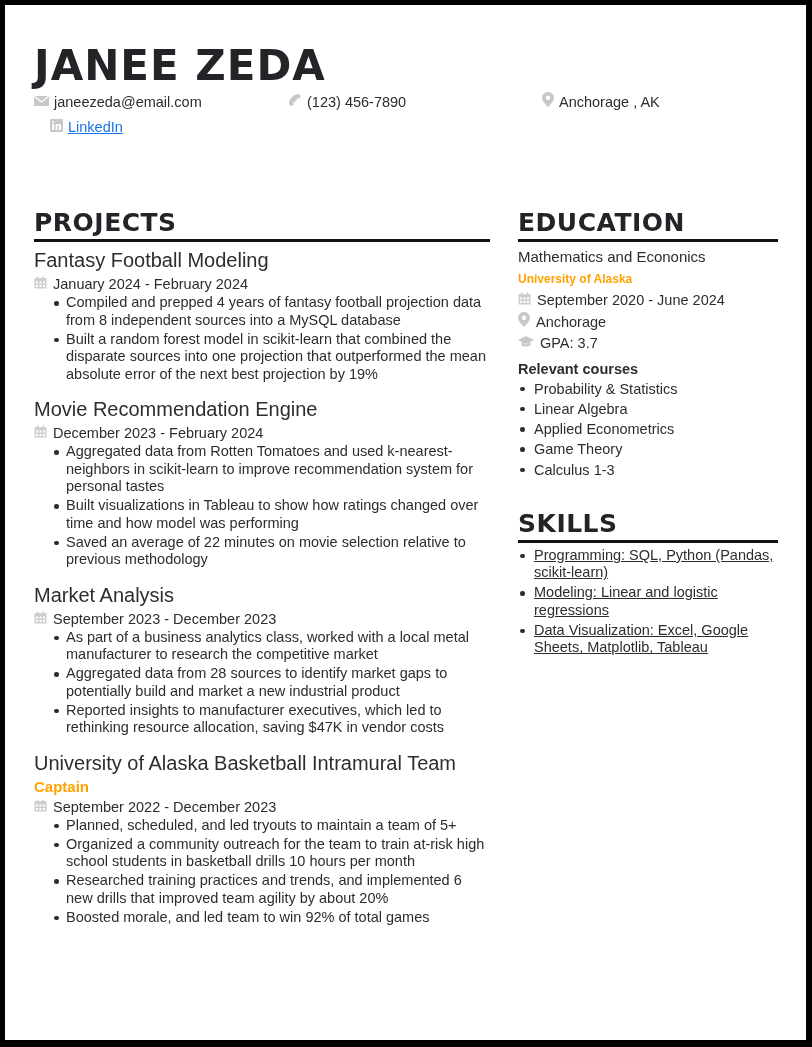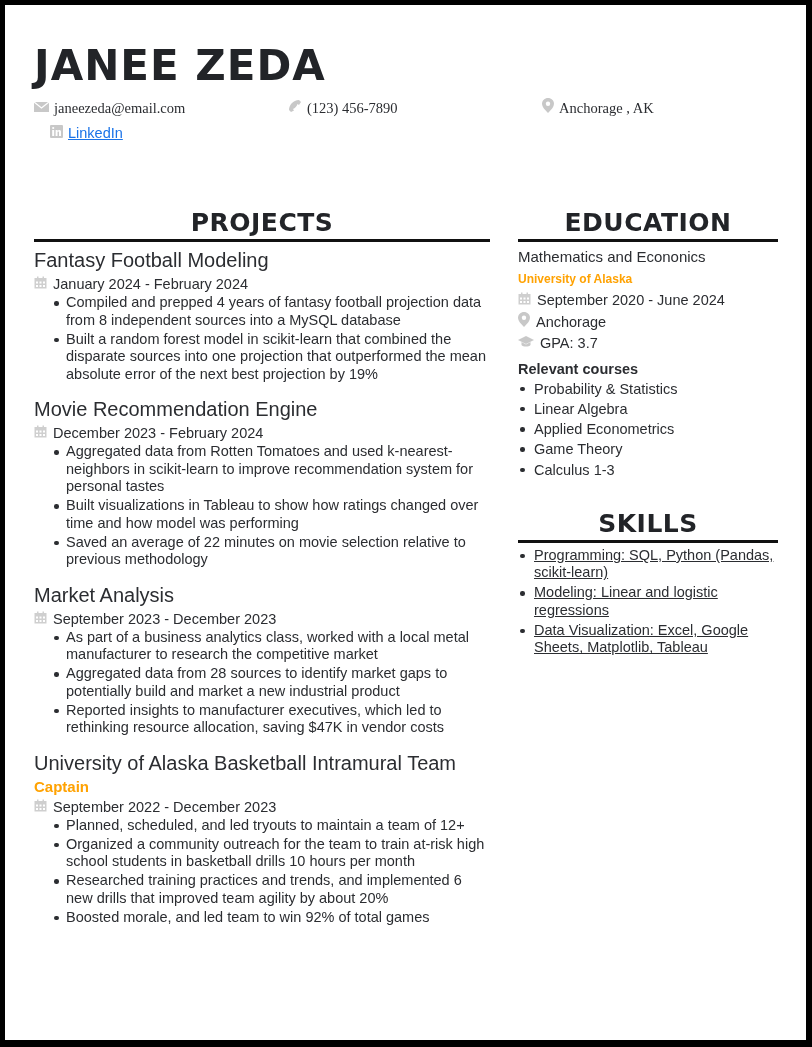--- a/index.html
+++ b/index.html
@@ -13,32 +13,32 @@
     .name {
       font-family: "DejaVu Sans", sans-serif; font-weight: 900; font-size: 42px;
       letter-spacing: 1px; color: #222428; line-height: 50px; height: 50px;
       transform: scaleY(1.02);
     }
     .title {
       font-family: "DejaVu Sans", sans-serif; font-weight: bold; font-size: 25px;
       color: #ffa202; line-height: 30px; margin-top: 2px; letter-spacing: -0.3px;
     }
     .contact-row { position: relative; height: 25px; font-size: 14.5px; color: #2b2d31; }
-    .contact-row.first { margin-top: 6px; font-family: Liberation Serif, serif; }
+    .contact-row.first { margin-top: 0; }
     .contact { position: absolute; top: 0; display: flex; align-items: center; gap: 5px; line-height: 22px; }
     .contact svg { flex: 0 0 auto; }
     .link { color: #1a73e8; text-decoration: underline; }
 
     .col-left { position: absolute; left: 29px; top: 204px; width: 456px; }
     .col-right { position: absolute; left: 513px; top: 204px; width: 260px; }
 
     .section-title {
       font-family: "DejaVu Sans", sans-serif; font-weight: 900; font-size: 25px;
       color: #222428; line-height: 28px; letter-spacing: 0.5px;
-      padding-bottom: 2px; border-bottom: 3px solid #111; margin-bottom: 4px; text-align: center;
+      padding-bottom: 2px; border-bottom: 3px solid #111; margin-bottom: 4px;
     }
     .proj { margin-bottom: 12px; }
     .proj-name { font-size: 20px; line-height: 28px; color: #2b2d31; }
     .proj-role { font-size: 15px; font-weight: bold; color: #ffa202; line-height: 20px; }
     .date-row { display: flex; align-items: flex-start; gap: 6px; font-size: 14.5px; line-height: 20px; }
     ul.bullets { list-style: none; margin-left: 20px; }
     ul.bullets li {
       position: relative; padding-left: 12px; font-size: 14.5px; line-height: 17.5px;
       margin-bottom: 1.5px; color: #2b2d31;
     }
@@ -213,21 +213,21 @@
                 <rect x="5.5" y="5.5" width="2" height="2"></rect>
                 <rect x="9" y="5.5" width="2" height="2"></rect>
                 <rect x="2" y="9" width="2" height="2"></rect>
                 <rect x="5.5" y="9" width="2" height="2"></rect>
                 <rect x="9" y="9" width="2" height="2"></rect>
               </g>
             </svg></span>
         <span>September 2022 - December 2023</span>
       </div>
       <ul class="bullets">
-        <li>Planned, scheduled, and led tryouts to maintain a team of 12+</li>
+        <li>Planned, scheduled, and led tryouts to maintain a team of 5+</li>
         <li>Organized a community outreach for the team to train at-risk high school students in basketball drills 10 hours per month</li>
         <li>Researched training practices and trends, and implemented 6 new drills that improved team agility by about 20%</li>
         <li>Boosted morale, and led team to win 92% of total games</li>
       </ul>
     </div>
   </div>
 
   <div class="col-right">
     <div class="section-title">EDUCATION</div>
     <div class="edu-line">Mathematics and Econonics</div>

